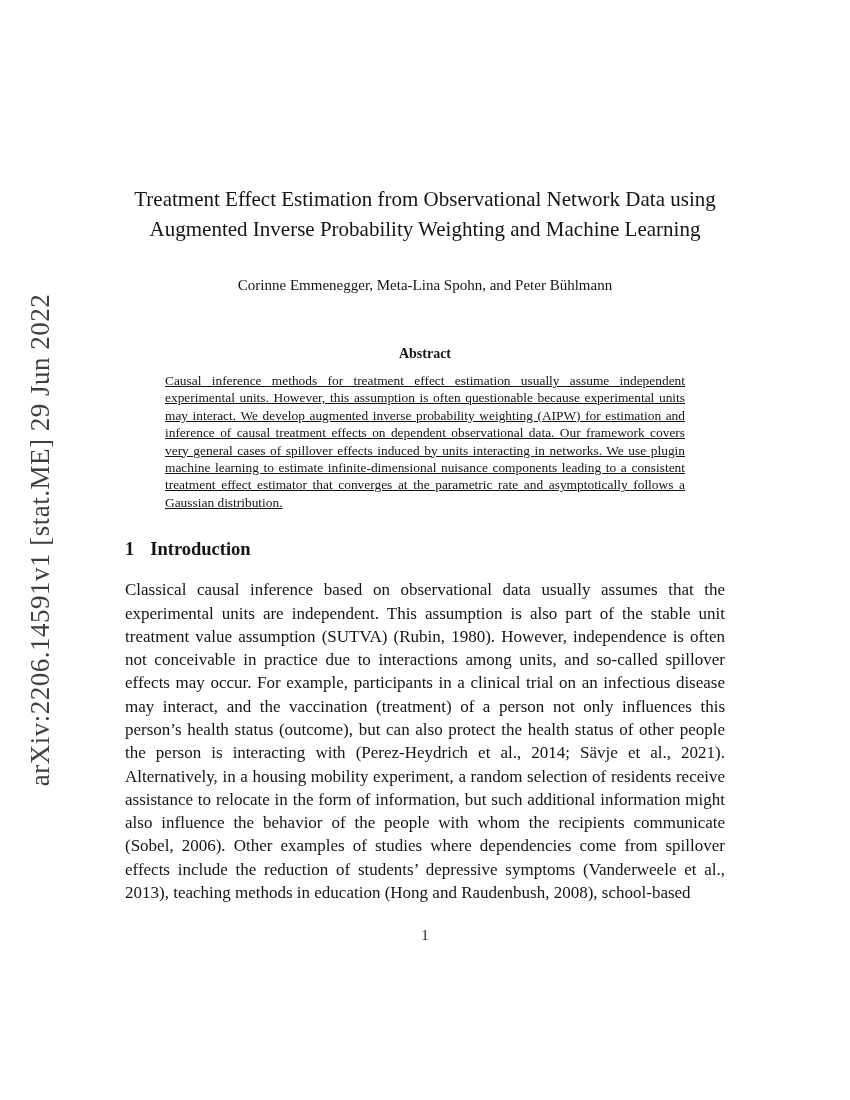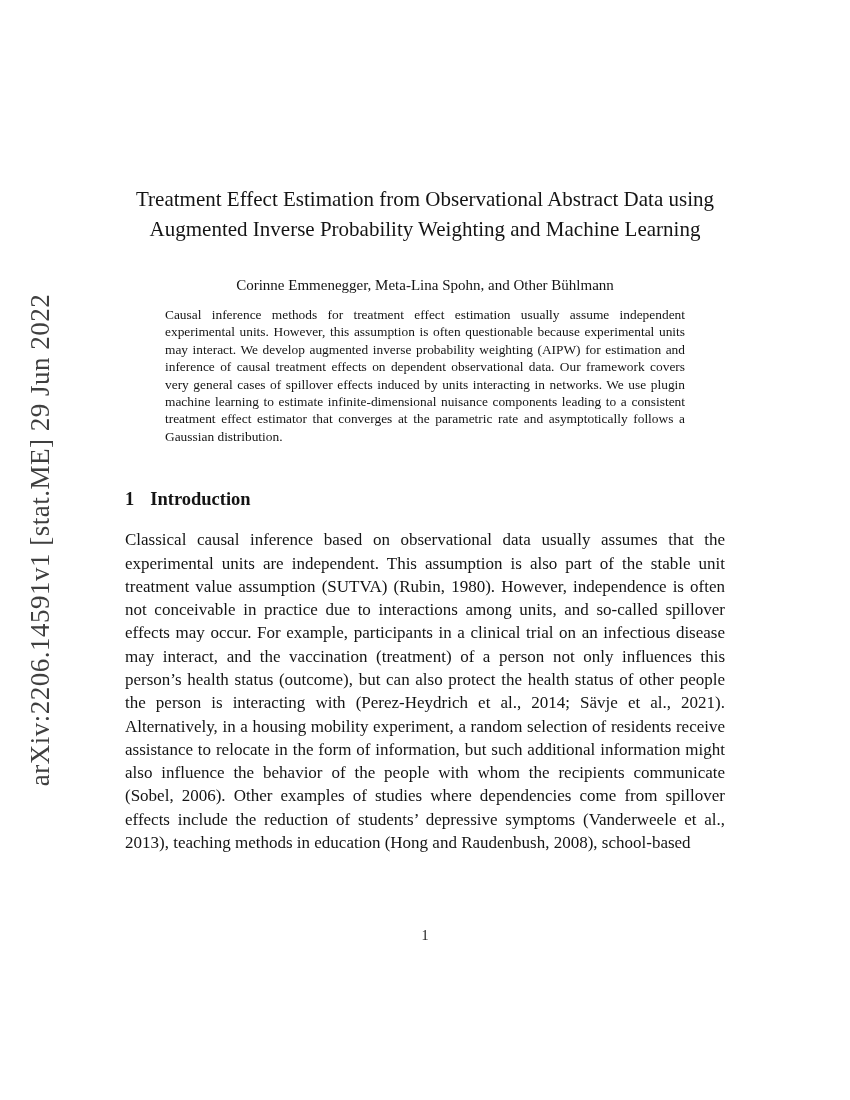--- a/index.html
+++ b/index.html
@@ -39,31 +39,32 @@
     font-size: 14px;
     font-weight: bold;
   }
   .abstract-body {
     width: 520px;
     margin: 10px auto 0 auto;
     text-align: justify;
     font-size: 13.4px;
     line-height: 1.3;
     hyphens: auto;
+    text-decoration: underline;
     -webkit-hyphens: auto;
   }
 
   .keywords {
     margin-top: 26px;
     text-align: justify;
     font-size: 14.6px;
     line-height: 1.38;
   }
 
-  .section-heading { margin-top: 44px; font-size: 18.5px; font-weight: bold; }
+  .section-heading { margin-top: 28px; font-size: 18.5px; font-weight: bold; }
   .sec-num { margin-right: 16px; }
 
   .para {
     margin-top: 18px;
     text-align: justify;
     font-size: 17px;
     line-height: 1.37;
     hyphens: auto;
     -webkit-hyphens: auto;
   }
@@ -77,26 +78,27 @@
 </style>
 </head>
 <body>
 
 <div class="page">
 
   <div class="watermark">arXiv:2206.14591v1  [stat.ME]  29 Jun 2022</div>
 
   <div class="content">
 
-    <div class="title">Treatment Effect Estimation from Observational Abstract Data using Augmented Inverse Probability Weighting and Machine Learning</div>
+    <div class="title">Treatment Effect Estimation from Observational Network Data using Augmented Inverse Probability Weighting and Machine Learning</div>
 
     <div class="authors-block">
-      <div>Corinne Emmenegger, Meta-Lina Spohn, and Other Bühlmann</div>
+      <div>Corinne Emmenegger, Meta-Lina Spohn, and Peter Bühlmann</div>
     </div>
 
+    <div class="abstract-heading">Abstract</div>
 
     <div class="abstract-body">Causal inference methods for treatment effect estimation usually assume independent experimental units. However, this assumption is often questionable because experimental units may interact. We develop augmented inverse probability weighting (AIPW) for estimation and inference of causal treatment effects on dependent observational data. Our framework covers very general cases of spillover effects induced by units interacting in networks. We use plugin machine learning to estimate infinite-dimensional nuisance components leading to a consistent treatment effect estimator that converges at the parametric rate and asymptotically follows a Gaussian distribution.</div>
 
 
     <div class="section-heading">
       <span class="sec-num">1</span><span>Introduction</span>
     </div>
 
     <div class="para">Classical causal inference based on observational data usually assumes that the experimental units are independent. This assumption is also part of the stable unit treatment value assumption (SUTVA) (Rubin, 1980). However, independence is often not conceivable in practice due to interactions among units, and so-called spillover effects may occur. For example, participants in a clinical trial on an infectious disease may interact, and the vaccination (treatment) of a person not only influences this person’s health status (outcome), but can also protect the health status of other people the person is interacting with (Perez-Heydrich et al., 2014; Sävje et al., 2021). Alternatively, in a housing mobility experiment, a random selection of residents receive assistance to relocate in the form of information, but such additional information might also influence the behavior of the people with whom the recipients communicate (Sobel, 2006). Other examples of studies where dependencies come from spillover effects include the reduction of students’ depressive symptoms (Vanderweele et al., 2013), teaching methods in education (Hong and Raudenbush, 2008), school-based</div>
 

